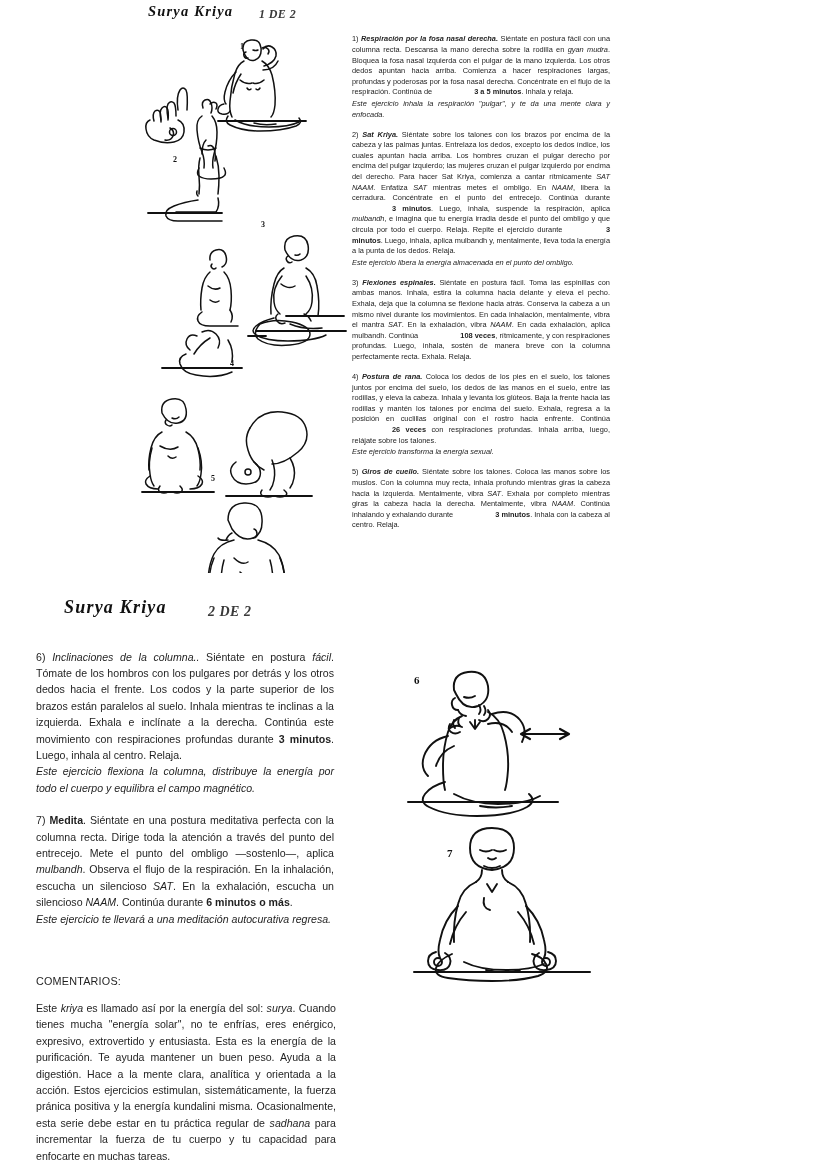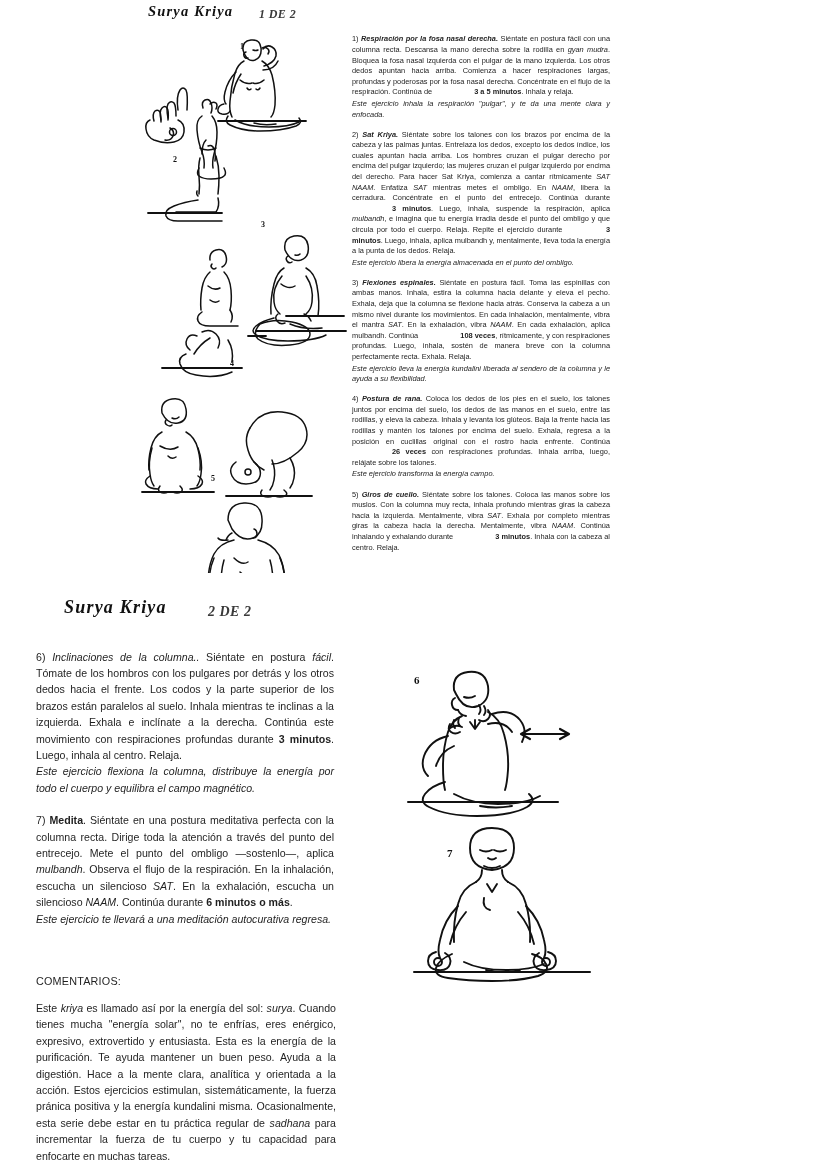--- a/index.html
+++ b/index.html
@@ -312,27 +312,26 @@
 
     <p class="instr">
       <span>2)</span>
       <span class="lead">Sat Kriya.</span><span> Siéntate sobre los talones con los brazos por encima de la cabeza y las palmas juntas. Entrelaza los dedos, excepto los dedos índice, los cuales apuntan hacia arriba. Los hombres cruzan el pulgar derecho por encima del pulgar izquierdo; las mujeres cruzan el pulgar izquierdo por encima del derecho. Para hacer Sat Kriya, comienza a cantar rítmicamente </span><i>SAT NAAM</i><span>. Enfatiza </span><i>SAT</i><span> mientras metes el ombligo. En </span><i>NAAM</i><span>, libera la cerradura. Concéntrate en el punto del entrecejo. Continúa durante </span><b>3 minutos</b><span>. Luego, inhala, suspende la respiración, aplica </span><i>mulbandh</i><span>, e imagina que tu energía irradia desde el punto del ombligo y que circula por todo el cuerpo. Relaja. Repite el ejercicio durante </span><b>3 minutos</b><span>. Luego, inhala, aplica mulbandh y, mentalmente, lleva toda la energía a la punta de los dedos. Relaja.</span>
       <span class="note">Este ejercicio libera la energía almacenada en el punto del ombligo.</span>
     </p>
 
     <p class="instr">
       <span>3)</span>
       <span class="lead">Flexiones espinales.</span><span> Siéntate en postura fácil. Toma las espinillas con ambas manos. Inhala, estira la columna hacia delante y eleva el pecho. Exhala, deja que la columna se flexione hacia atrás. Conserva la cabeza a un mismo nivel durante los movimientos. En cada inhalación, mentalmente, vibra el mantra </span><i>SAT</i><span>. En la exhalación, vibra </span><i>NAAM</i><span>. En cada exhalación, aplica mulbandh. Continúa </span><b>108 veces</b><span>, rítmicamente, y con respiraciones profundas. Luego, inhala, sostén de manera breve con la columna perfectamente recta. Exhala. Relaja.</span>
-      <span class="note">Este ejercicio lleva la energía kundalini liberada al sendero de la columna y le ayuda a su flexibilidad.</span>
     </p>
 
     <p class="instr">
       <span>4)</span>
       <span class="lead">Postura de rana.</span><span> Coloca los dedos de los pies en el suelo, los talones juntos por encima del suelo, los dedos de las manos en el suelo, entre las rodillas, y eleva la cabeza. Inhala y levanta los glúteos. Baja la frente hacia las rodillas y mantén los talones por encima del suelo. Exhala, regresa a la posición en cuclillas original con el rostro hacia enfrente. Continúa </span><b>26 veces</b><span> con respiraciones profundas. Inhala arriba, luego, relájate sobre los talones.</span>
-      <span class="note">Este ejercicio transforma la energía campo.</span>
+      <span class="note">Este ejercicio transforma la energía sexual.</span>
     </p>
 
     <p class="instr">
       <span>5)</span>
       <span class="lead">Giros de cuello.</span><span> Siéntate sobre los talones. Coloca las manos sobre los muslos. Con la columna muy recta, inhala profundo mientras giras la cabeza hacia la izquierda. Mentalmente, vibra </span><i>SAT</i><span>. Exhala por completo mientras giras la cabeza hacia la derecha. Mentalmente, vibra </span><i>NAAM</i><span>. Continúa inhalando y exhalando durante </span><b>3 minutos</b><span>. Inhala con la cabeza al centro. Relaja.</span>
     </p>
 
   </div>
 </div>
 

